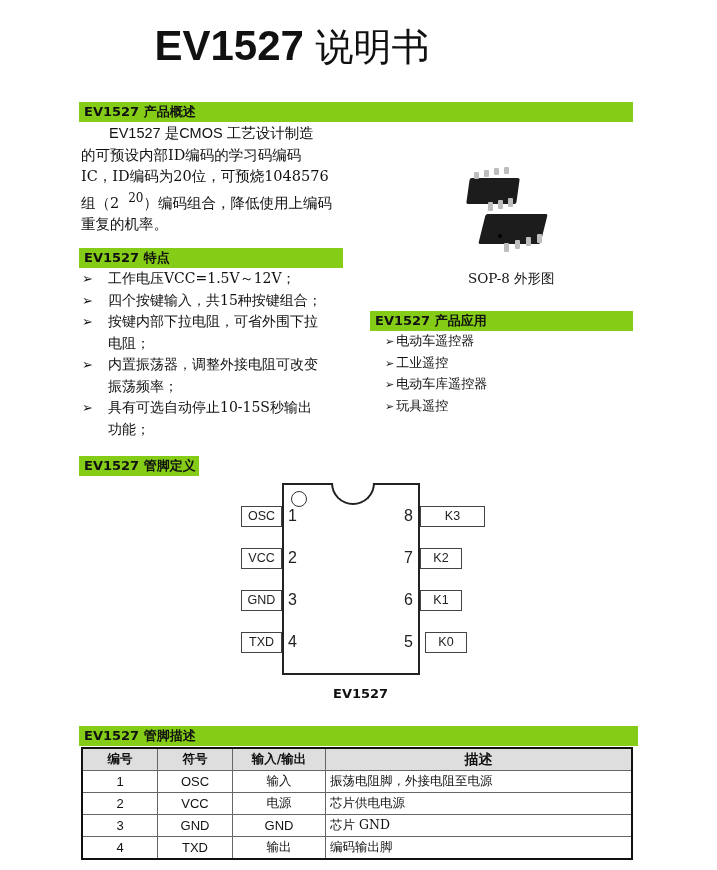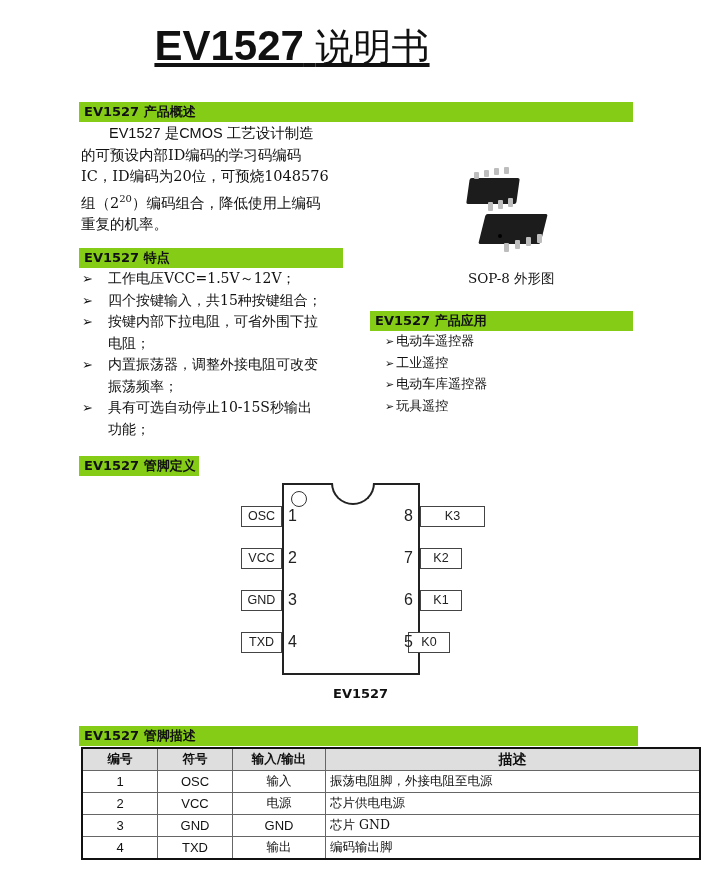--- a/index.html
+++ b/index.html
@@ -1,49 +1,49 @@
 <!DOCTYPE html>
 <html><head>
 <meta charset="utf-8">
 <style>
   html, body { margin: 0; padding: 0; background: #ffffff; }
   body { width: 717px; height: 870px; position: relative; overflow: hidden;
          font-family: "DejaVu Serif", serif; color: #111; }
   .abs { position: absolute; }
   .title { left: 0; width: 584px; top: 22px; text-align: center;
-           font-family: "Liberation Sans", sans-serif; font-size: 42px; font-weight: bold; letter-spacing: 0px; text-decoration: underline; }
+           font-family: "Liberation Sans", sans-serif; font-size: 42px; font-weight: bold; letter-spacing: 0px; }
   .title .cn { font-family: "DejaVu Sans", sans-serif; font-weight: normal; font-size: 38px; }
   .sec-head { background: #84cc16; height: 20px; line-height: 20px;
               font-family: "DejaVu Sans", sans-serif; font-size: 13px; font-weight: bold; padding-left: 5px; box-sizing: border-box; }
   .body-text { font-size: 14.5px; line-height: 21.5px; }
   .feat { font-size: 14px; line-height: 21.5px; }
   .feat-item { position: relative; padding-left: 29px; }
   .feat-item .arrow { position: absolute; left: 3px; top: 0; font-family: "DejaVu Sans", sans-serif; font-size: 13px; }
   .app-item { font-size: 13px; line-height: 20.5px; padding-left: 15px; }
   .app-item .arrow { font-family: "DejaVu Sans", sans-serif; font-size: 11px; margin-right: 2px; }
   .caption { font-size: 13.5px; }
   
   .chip-body { border: 2px solid #222; background: #fff; box-sizing: border-box; }
   .notch { width: 44px; height: 22px; border: 2px solid #222; border-top: none;
            border-radius: 0 0 22px 22px; box-sizing: border-box; background: #fff; }
   .dot { width: 16px; height: 16px; border: 1.5px solid #333; border-radius: 50%; box-sizing: border-box; }
   .pin-label { border: 1.3px solid #444; background: #fff; height: 21px; line-height: 19px; box-sizing: border-box;
                font-family: "Liberation Sans", sans-serif; font-size: 12.5px; text-align: center; color: #222; }
   .pin-num { font-family: "Liberation Sans", sans-serif; font-size: 16px; color: #222; }
   .chip-name { font-family: "DejaVu Sans", sans-serif; font-weight: bold; font-size: 13px; }
   
-  table.pins { border-collapse: collapse; position: absolute; left: 81px; top: 747px; width: 620px;
+  table.pins { border-collapse: collapse; position: absolute; left: 81px; top: 747px; width: 552px;
                border: 2px solid #111; font-size: 13px; }
   table.pins th, table.pins td { border: 1px solid #666; height: 21px; padding: 0; }
   table.pins th { background: #dedede; font-family: "DejaVu Sans", sans-serif; font-weight: bold; font-size: 12.5px; text-align: center; }
   table.pins th.desc { font-size: 14px; }
   table.pins td { font-family: "Liberation Sans", sans-serif; text-align: center; font-size: 13px; }
   table.pins td.cn { font-family: "DejaVu Serif", serif; font-size: 12.5px; }
   table.pins td.left { text-align: left; padding-left: 4px; font-family: "DejaVu Serif", serif; font-size: 12.5px; }
-  sup { font-size: 10px; }
+  sup { font-size: 12px; margin-left: 9px; }
   
   .pkg { position: absolute; background: #1c1c1c; border-radius: 2px; }
   .lead { position: absolute; background: #bdbdbd; width: 5px; height: 9px; border-radius: 1px; }
 </style>
 </head>
 <body>
 
 <div class="abs title">
   <span>EV1527</span>
   <span class="cn">说明书</span>
@@ -110,21 +110,21 @@
   <div class="abs pin-num" style="left:47px; top:108px;">3</div>
   <div class="abs pin-label" style="left:0; top:149px; width:41px;">TXD</div>
   <div class="abs pin-num" style="left:47px; top:150px;">4</div>
 
   <div class="abs pin-label" style="left:179px; top:23px; width:65px;">K3</div>
   <div class="abs pin-num" style="left:163px; top:24px;">8</div>
   <div class="abs pin-label" style="left:179px; top:65px; width:42px;">K2</div>
   <div class="abs pin-num" style="left:163px; top:66px;">7</div>
   <div class="abs pin-label" style="left:179px; top:107px; width:42px;">K1</div>
   <div class="abs pin-num" style="left:163px; top:108px;">6</div>
-  <div class="abs pin-label" style="left:167px; top:149px; width:42px;">K0</div>
+  <div class="abs pin-label" style="left:184px; top:149px; width:42px;">K0</div>
   <div class="abs pin-num" style="left:163px; top:150px;">5</div>
 </div>
 <div class="abs chip-name" style="left:333px; top:686px;">EV1527</div>
 
 <div class="abs sec-head" style="left:79px; top:726px; width:559px;">EV1527 管脚描述</div>
 <table class="pins">
   <thead>
     <tr>
       <th style="width:74px;">编号</th>
       <th style="width:74px;">符号</th>

